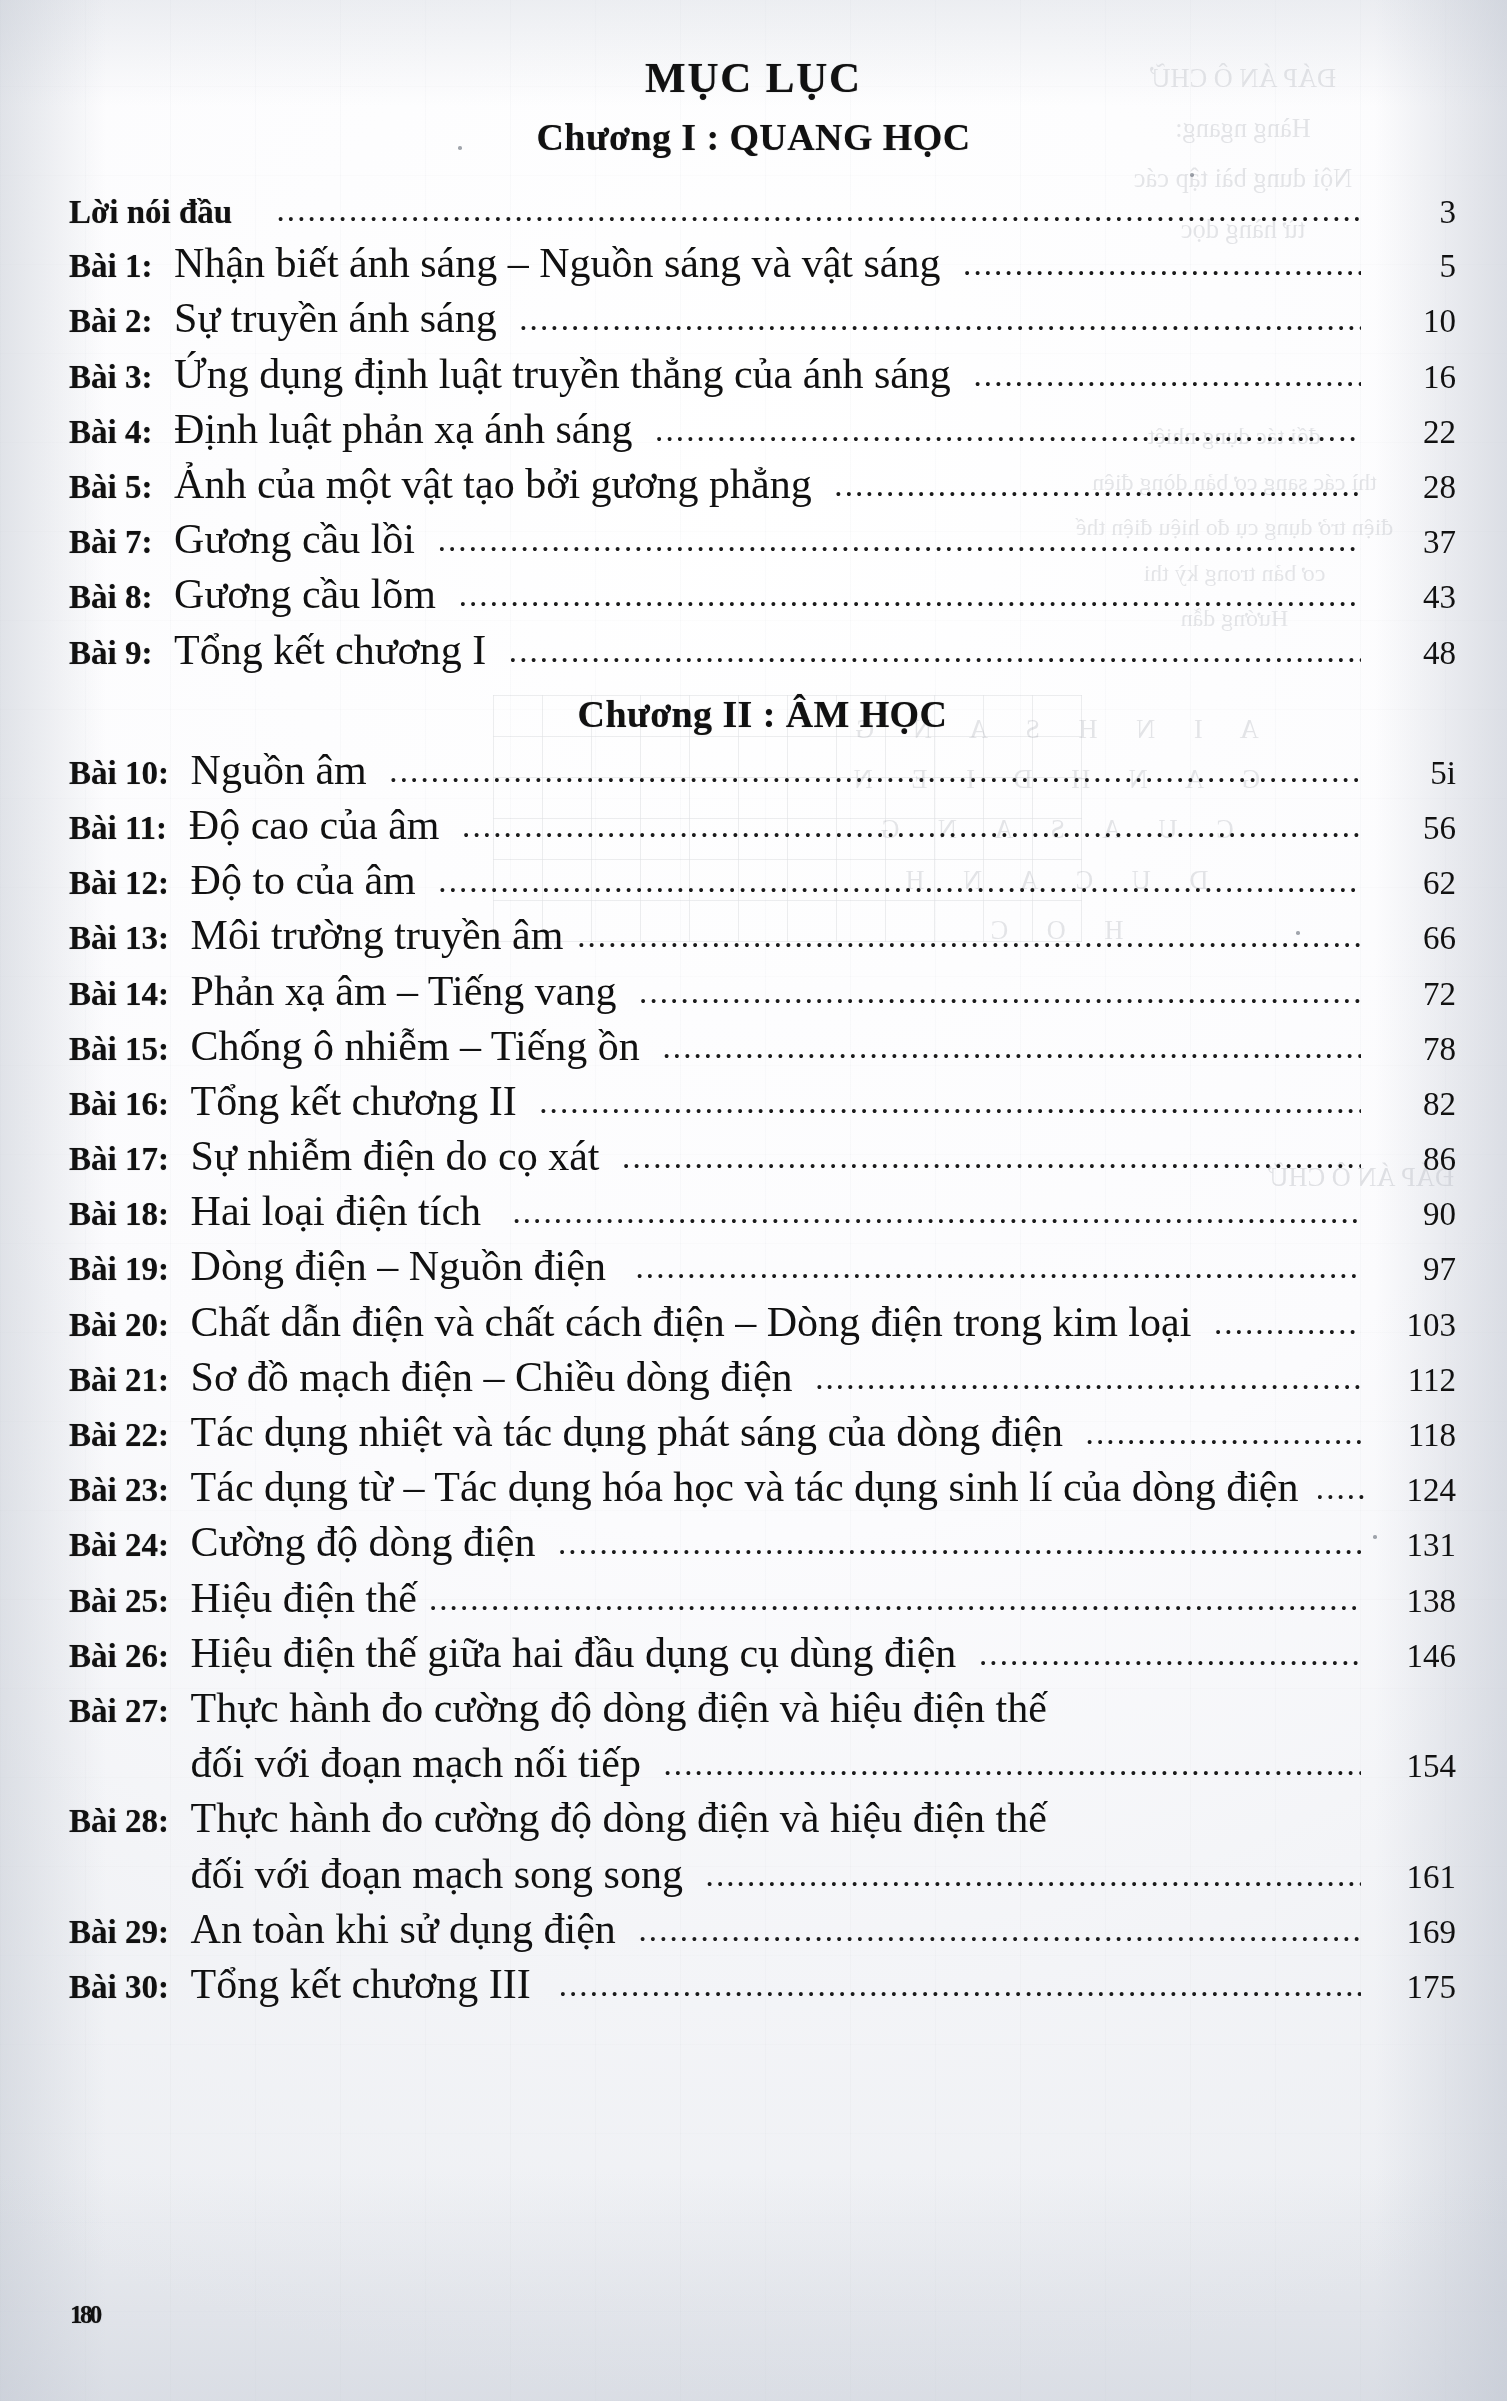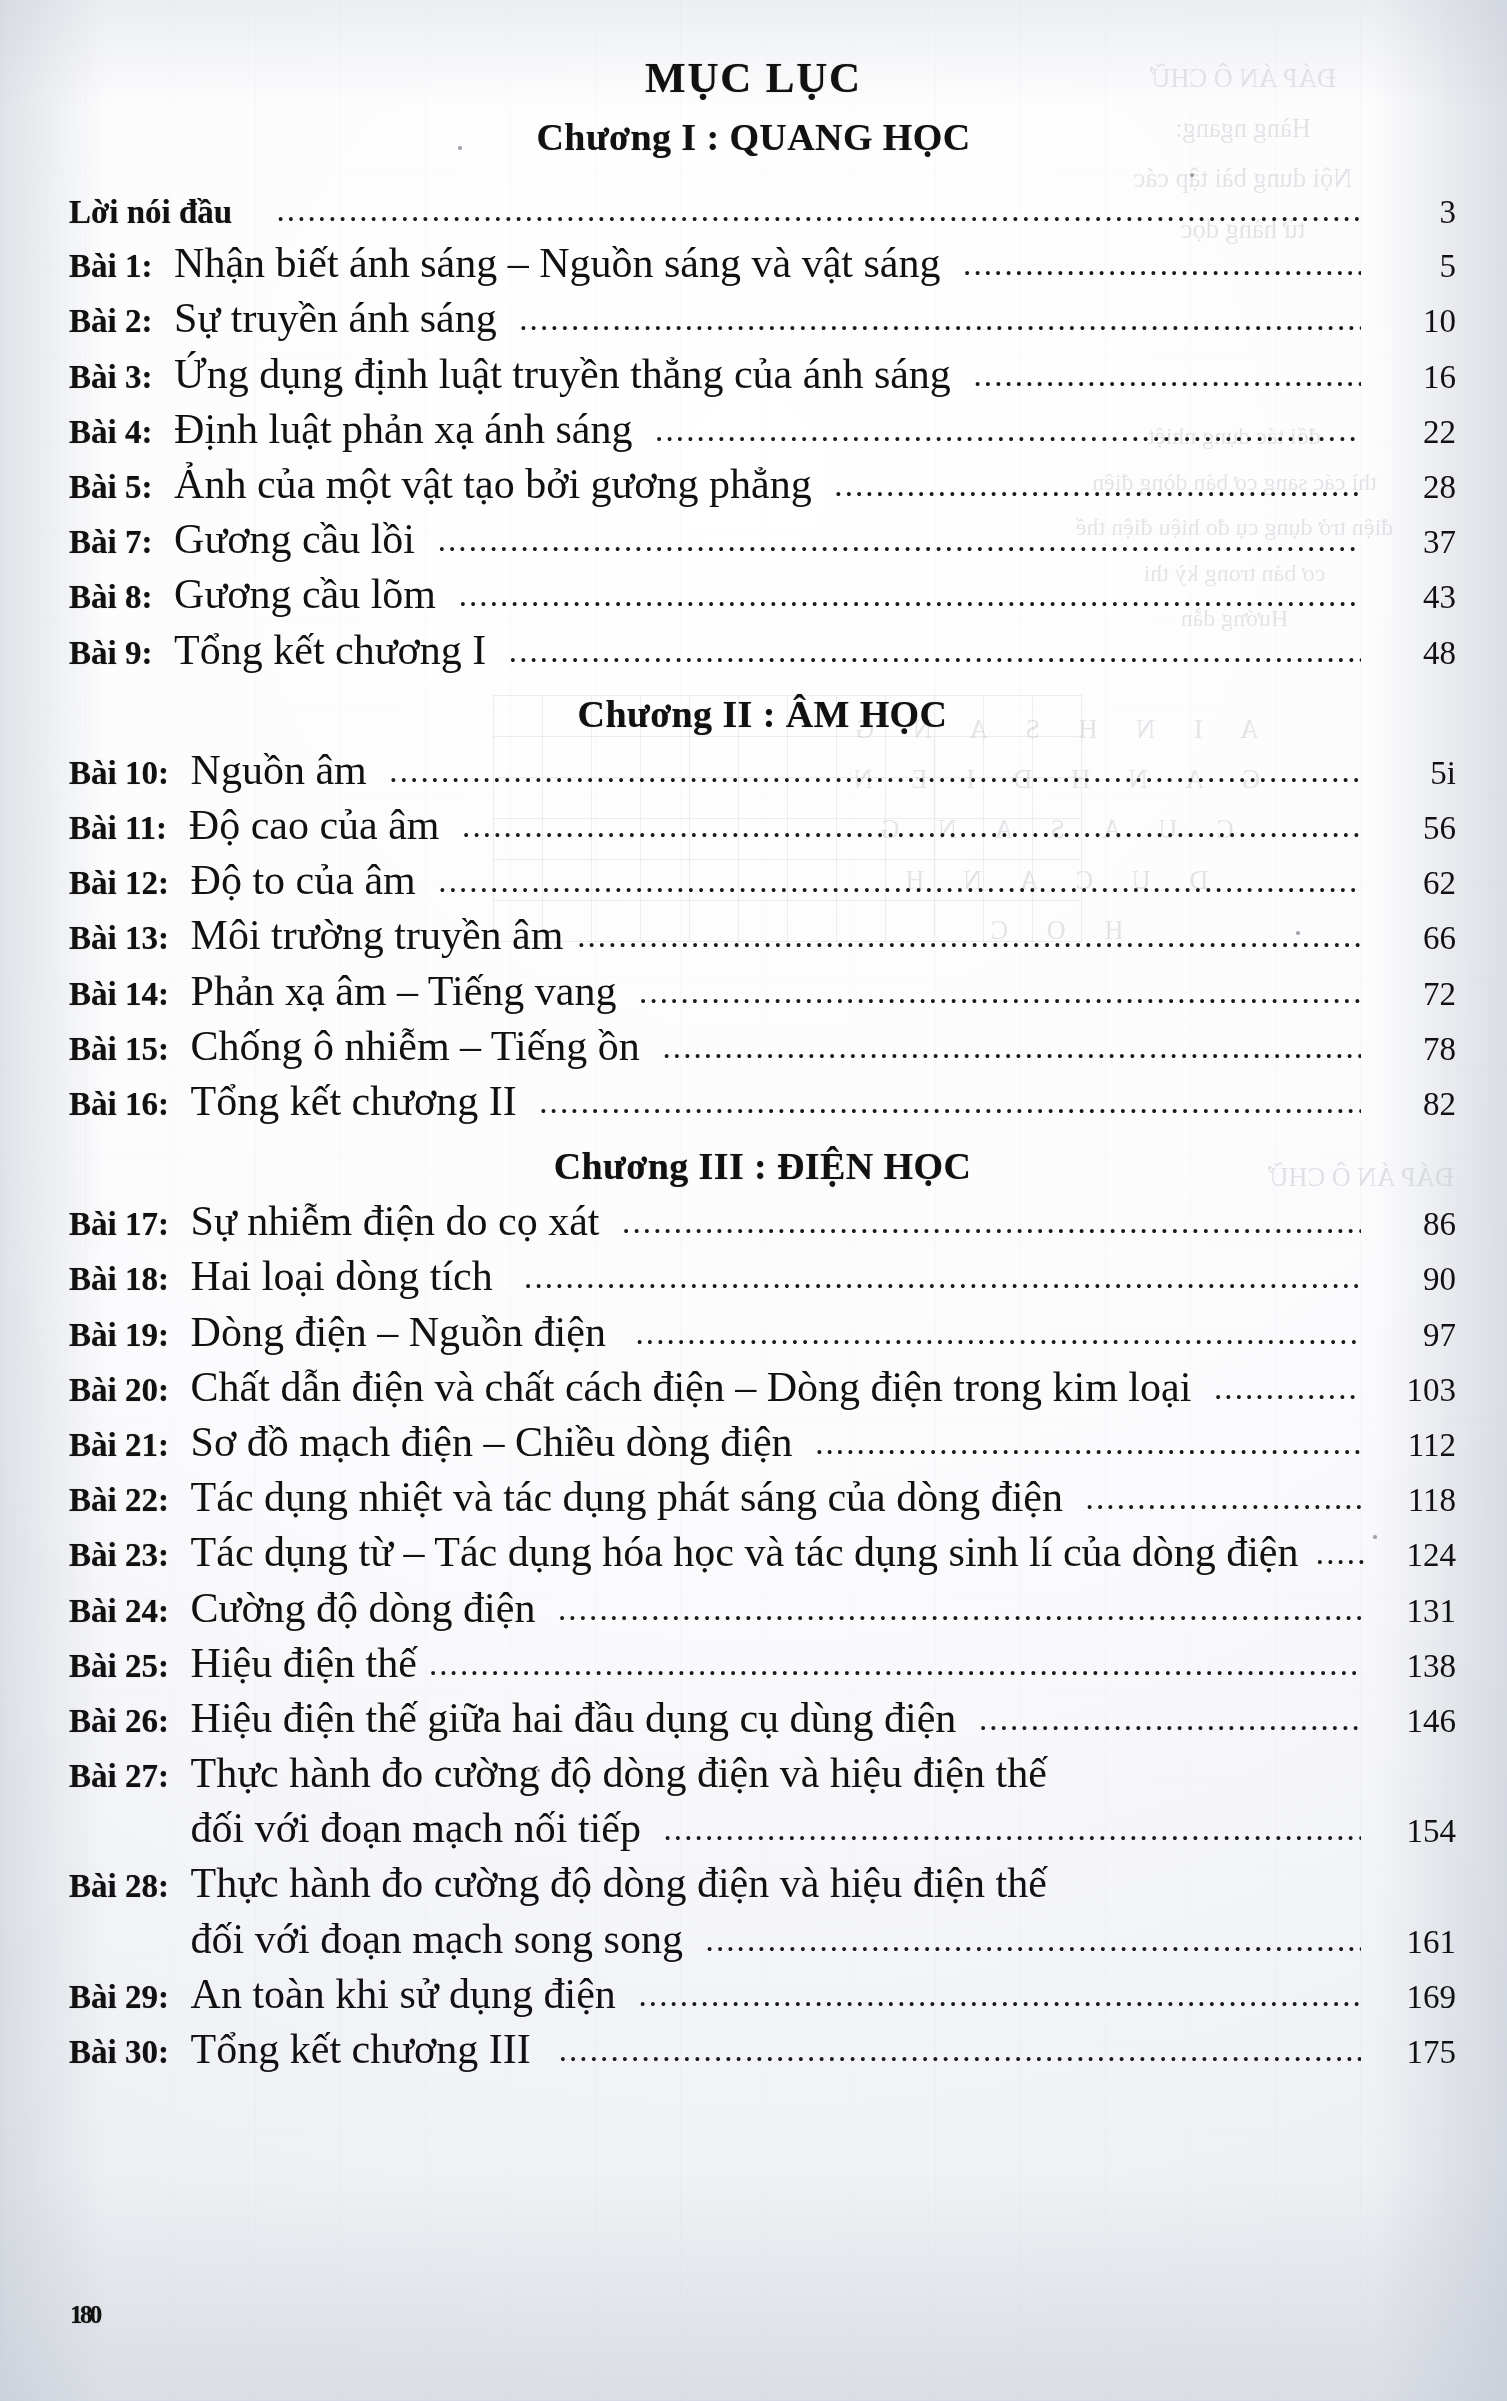--- a/index.html
+++ b/index.html
@@ -431,32 +431,31 @@
       <span class="pg">78</span>
     </div>
 
     <div class="row w2">
       <span class="label">Bài 16:</span>
       <span class="titletxt">Tổng kết chương II</span>
       <span class="leader">........................................................................................................................................</span>
       <span class="pg">82</span>
     </div>
 
-    <div class="chapter" style="margin-top:12.3px;">Chương III : ĐIỆN HỌC</div>
 
     <div class="row w2">
       <span class="label">Bài 17:</span>
       <span class="titletxt">Sự nhiễm điện do cọ xát</span>
       <span class="leader">........................................................................................................................................</span>
       <span class="pg">86</span>
     </div>
 
     <div class="row w2">
       <span class="label">Bài 18:</span>
-      <span class="titletxt">Hai loại dòng tích</span>
+      <span class="titletxt">Hai loại điện tích</span>
       <span class="leader" style="margin-left:19.4px;">........................................................................................................................................</span>
       <span class="pg">90</span>
     </div>
 
     <div class="row w2">
       <span class="label">Bài 19:</span>
       <span class="titletxt">Dòng điện – Nguồn điện</span>
       <span class="leader" style="margin-left:17.6px;">........................................................................................................................................</span>
       <span class="pg">97</span>
     </div>

